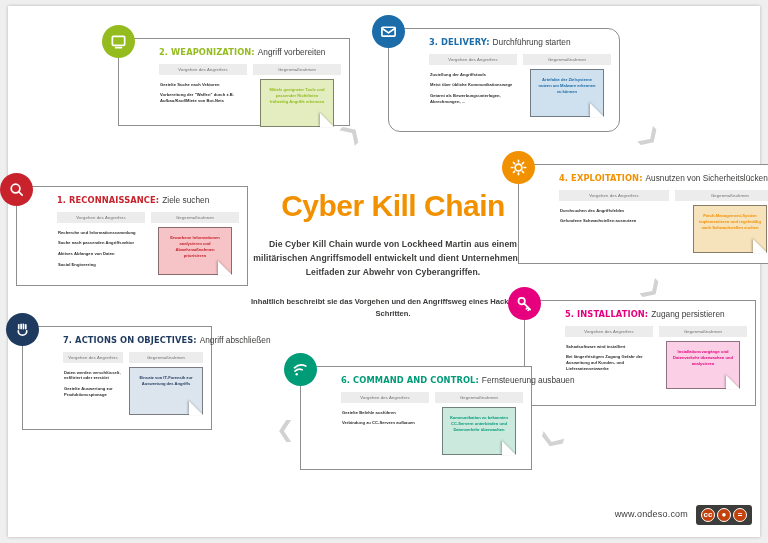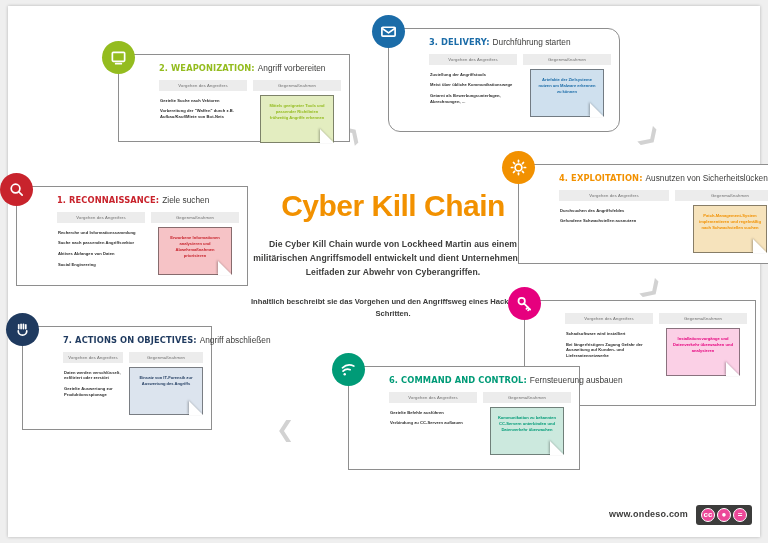--- a/index.html
+++ b/index.html
@@ -70,26 +70,26 @@
     color:#fff;
   }
   .badge svg { width:17px; height:17px; fill:none; stroke:#fff; stroke-width:1.8;
                stroke-linecap:round; stroke-linejoin:round; }
 
   
   .chev { position:absolute; color:#d2d2d2; font-size:22px; line-height:1;
           font-family:"DejaVu Sans", sans-serif; font-weight:bold; }
 
   
-  .site { position:absolute; right:72px; bottom:18px; font-size:9px; font-weight:bold; color:#3c3c3b; letter-spacing:.2px; }
+  .site { position:absolute; right:72px; bottom:18px; font-size:9px; font-weight:normal; color:#3c3c3b; letter-spacing:.2px; }
   .cc { position:absolute; right:8px; bottom:12px; width:56px; height:20px;
         background:#3c3c3b; border-radius:3px; display:flex; align-items:center;
         justify-content:center; gap:2px; }
   .cc span { display:inline-block; width:14px; height:14px; border-radius:50%;
-             background:#ec4899; border:1.4px solid #fff; color:#fff;
+             background:#c2410c; border:1.4px solid #fff; color:#fff;
              font-size:8px; line-height:11px; text-align:center; font-weight:bold; }
 </style>
 </head>
 <body>
 
 <div id="poster">
 
   <div class="centre">
     <div class="title">Cyber Kill Chain</div>
     <div class="lead">Die Cyber Kill Chain wurde von Lockheed Martin aus einem militärischen Angriffsmodell entwickelt und dient Unternehmen als Leitfaden zur Abwehr von Cyberangriffen.</div>
@@ -122,21 +122,21 @@
                 <div>Social Engineering</div>
               </div>
             </div>
             <div class="col">
               <div class="colhead">Gegenmaßnahmen</div>
               <div class="note" style="background:#F6C3C6;color:#C8232C">Erworbene Informationen analysieren und Abwehrmaßnahmen priorisieren</div>
             </div>
           </div>
         </div>
       </div>
-      <div class="card" style="left: 110px; top: 48px; width: 232px; height: 88px;">
+      <div class="card" style="left: 110px; top: 32px; width: 232px; height: 88px;">
         <div class="badge" style="background:#94BC1F">
           <svg viewBox="0 0 18 18">
             <rect x="2.5" y="3.5" width="13" height="9.5" rx="1"></rect>
             <line x1="6" y1="15.5" x2="12" y2="15.5"></line>
           </svg>
         </div>
         <div class="inner">
           <div class="cardhead"><span class="num" style="color:#94BC1F">2. WEAPONIZATION:</span><span class="sub">Angriff vorbereiten</span></div>
           <div class="cols">
             <div class="col">
@@ -212,36 +212,37 @@
       <div class="card" style="left: 516px; top: 294px; width: 232px; height: 106px;">
         <div class="badge" style="background:#E6007E">
           <svg viewBox="0 0 18 18">
             <circle cx="6" cy="6.5" r="3.4"></circle>
             <line x1="8.4" y1="8.9" x2="15" y2="15.5"></line>
             <line x1="12.6" y1="13.1" x2="11" y2="14.7"></line>
             <line x1="14.3" y1="14.8" x2="12.8" y2="16.3"></line>
           </svg>
         </div>
         <div class="inner">
+          <div class="cardhead"><span class="num" style="color:#E6007E">5. INSTALLATION:</span><span class="sub">Zugang persistieren</span></div>
           <div class="cols">
             <div class="col">
               <div class="colhead">Vorgehen des Angreifers</div>
               <div class="bullets">
                 <div>Schadsoftware wird installiert</div>
                 <div>Bei längerfristigem Zugang Gefahr der Ausweitung auf Kunden- und Lieferantennetzwerke</div>
               </div>
             </div>
             <div class="col">
               <div class="colhead">Gegenmaßnahmen</div>
               <div class="note" style="background:#FBD0E6;color:#E6007E">Installationsvorgänge und Datenverkehr überwachen und analysieren</div>
             </div>
           </div>
         </div>
       </div>
-      <div class="card" style="left: 292px; top: 360px; width: 232px; height: 104px; margin-left: 48px;">
+      <div class="card" style="left: 292px; top: 360px; width: 232px; height: 104px;">
         <div class="badge" style="background:#009B77">
           <svg viewBox="0 0 18 18">
             <circle cx="5" cy="14" r="1.3" fill="#fff" stroke="none"></circle>
             <path d="M3.2 10.8a7 7 0 0 1 7.6 -1.6"></path>
             <path d="M2.6 7.2a11 11 0 0 1 12 -1.8"></path>
           </svg>
         </div>
         <div class="inner">
           <div class="cardhead"><span class="num" style="color:#009B77">6. COMMAND AND CONTROL:</span><span class="sub">Fernsteuerung ausbauen</span></div>
           <div class="cols">

